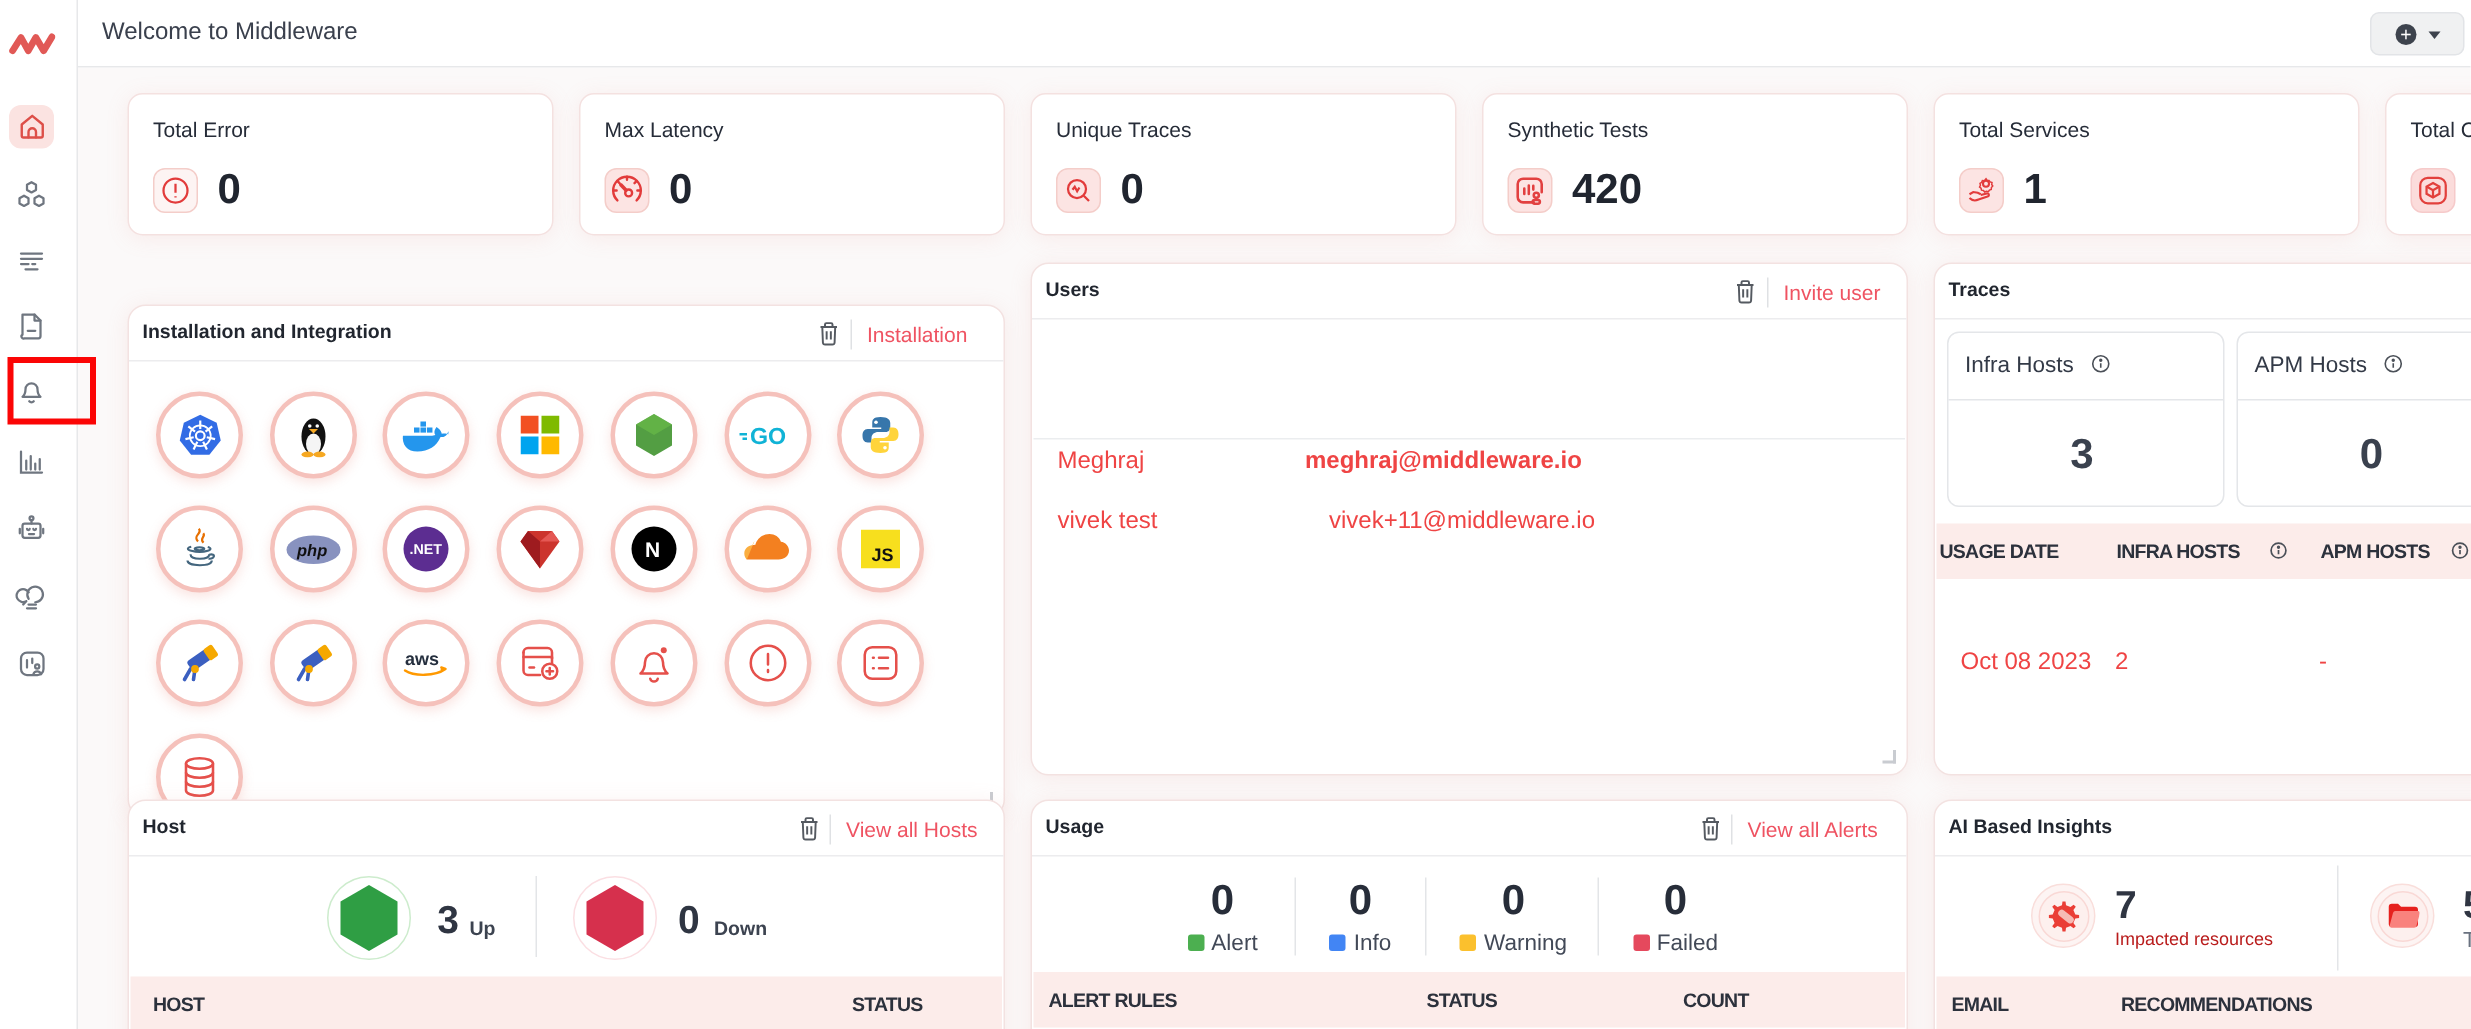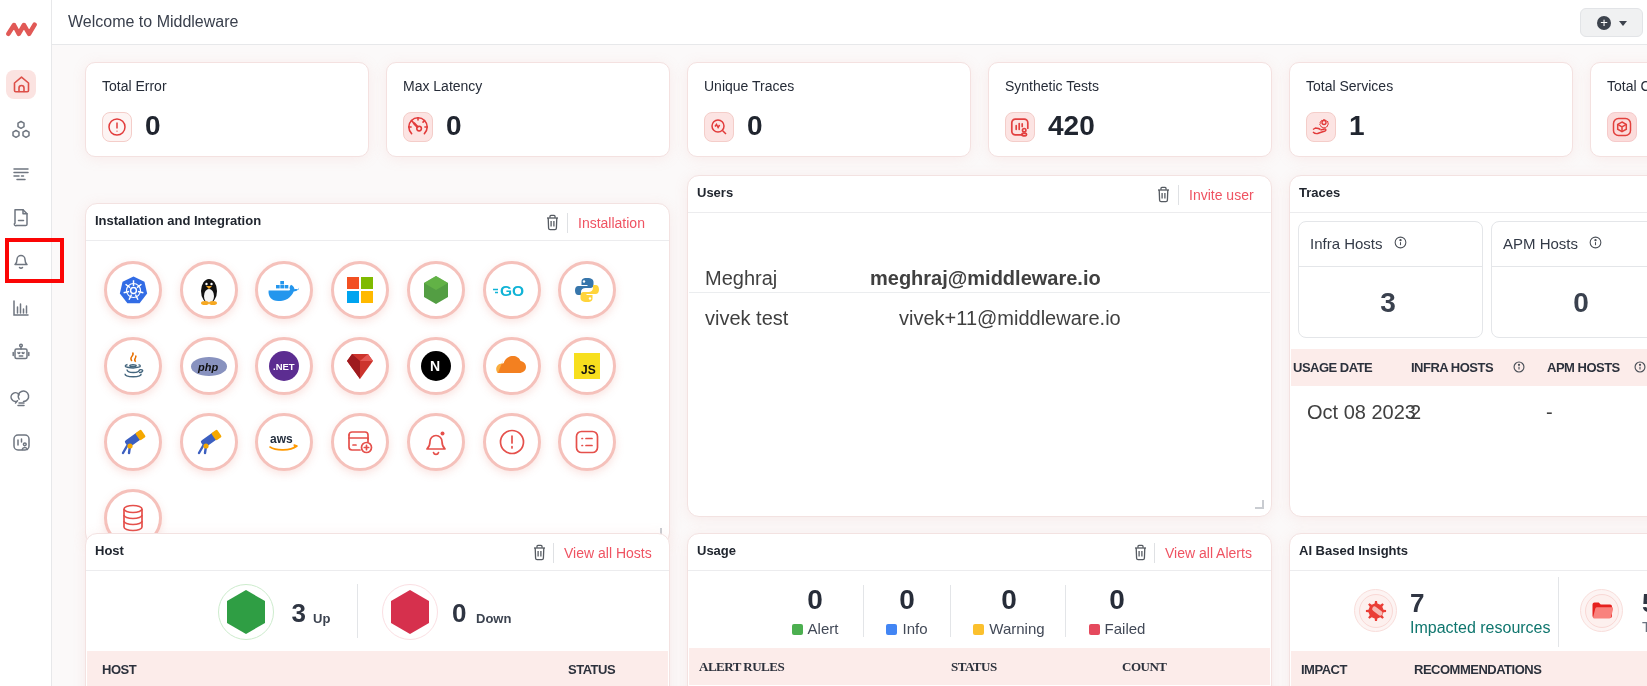--- a/index.html
+++ b/index.html
@@ -24,21 +24,21 @@
 .hdivider { position:absolute; top:9px; width:1px; height:20px; background:#dfe1e4; }
 .trash { position:absolute; top:10px; }
 
 .stat { position:absolute; top:62px; width:284px; height:95px; background:#fff; border:1px solid #f4e1e0; border-radius:10px; box-shadow:0 2px 14px rgba(228,150,140,0.13); }
 .stat .st { position:absolute; left:16px; top:16px; font-size:14px; line-height:14px; font-weight:500; color:#262c38; }
 .stat .icon { position:absolute; left:16px; top:49px; width:30px; height:30px; border-radius:8px; background:#fce4e3; border:1px solid #f4cdc9; display:flex; align-items:center; justify-content:center; }
 .stat .val { position:absolute; left:59px; top:48.5px; font-size:28px; line-height:28px; font-weight:700; color:#20252f; }
 
 .thead { position:absolute; left:1px; right:1px; height:37px; background:#fcecea; }
 .thead span { position:absolute; top:11px; font-size:13px; font-weight:700; color:#2c313c; letter-spacing:-0.5px; }
-.rowtext { position:absolute; font-size:20px; color:#404040; }
+.rowtext { position:absolute; font-size:16px; color:#ef4444;margin-top:32px; }
 .rowline { position:absolute; left:1px; right:1px; height:1px; background:#ebedef; }
 
 .circle { position:absolute; width:58px; height:58px; border-radius:50%; background:#fff; border:3px solid #f5c1bb; box-shadow:0 3px 8px rgba(233,130,120,0.22); display:flex; align-items:center; justify-content:center; }
 
 .resz { position:absolute; right:7px; bottom:7px; width:9px; height:9px; border-right:2px solid #c9ccd1; border-bottom:2px solid #c9ccd1; }
 
 .acol { position:absolute; top:51.5px; width:100px; text-align:center; }
 .anum { font-size:28px; font-weight:700; color:#272d39; line-height:28px; }
 .aleg { margin-top:6px; font-size:15px; color:#424957; }
 .sq { display:inline-block; width:11px; height:11px; border-radius:2px; vertical-align:-1px; margin-right:5px; }
@@ -328,21 +328,21 @@
         <line x1="6.1" y1="6.9" x2="6.1" y2="12.4"></line>
         <line x1="8.9" y1="6.9" x2="8.9" y2="12.4"></line>
       </svg>
     <div class="hdivider" style="left:490px;"></div>
     <div class="hlink" style="left:501px;">Invite user</div>
   </div>
   <div class="rowtext" style="left:17px; top:90.5px;">Meghraj</div>
   <div class="rowtext" style="left:182px; top:90.5px;font-weight:bold;">meghraj@middleware.io</div>
   <div class="rowline" style="top:115.5px;"></div>
   <div class="rowtext" style="left:17px; top:130.5px;">vivek test</div>
-  <div class="rowtext" style="left:211px; top:130.5px;">vivek+11@middleware.io</div>
+  <div class="rowtext" style="left:198px; top:130.5px;">vivek+11@middleware.io</div>
   <div class="resz"></div>
 </div>
 
 <div class="card" style="left:1289px; top:175px; width:585px; height:342px;">
   <div class="cardhead">
       <div class="t">Traces</div>
     </div>
   <div class="subcard" style="position:absolute; left:8px; top:45px; width:185px; height:117px; border:1px solid #e4e6e9; border-radius:8px;">
     <div style="position:absolute; left:0; top:0; right:0; height:45px; border-bottom:1px solid #e4e6e9;"></div>
     <span style="position:absolute; left:11px; top:13px; font-size:15px; color:#333a47;">Infra Hosts</span>
@@ -442,54 +442,54 @@
   <div class="adiv" style="left:262px;"></div>
   <div class="acol" style="left:271px;">
     <div class="anum">0</div>
     <div class="aleg"><span class="sq" style="background:#fbc02d;"></span>Warning</div>
   </div>
   <div class="adiv" style="left:377px;"></div>
   <div class="acol" style="left:379px;">
     <div class="anum">0</div>
     <div class="aleg"><span class="sq" style="background:#e5495d;"></span>Failed</div>
   </div>
-  <div class="thead" style="top:114px;font-family:Liberation Serif, serif;">
+  <div class="thead" style="top:114px;">
     <span style="left:10px;">ALERT RULES</span>
     <span style="left:262px;">STATUS</span>
     <span style="left:433px;">COUNT</span>
   </div>
 </div>
 
 <div class="card" style="left:1289px; top:533px; width:585px; height:342px;">
   <div class="cardhead">
       <div class="t">AI Based Insights</div>
     </div>
   <div style="position:absolute; left:64px; top:55px; width:43px; height:43px; border-radius:50%; background:#fdf4f3; border:1px solid #f9dedb; display:flex; align-items:center; justify-content:center;">
     <div style="width:34px; height:34px; border-radius:50%; background:#fdf0ee; border:1px solid #f9d8d5; display:flex; align-items:center; justify-content:center;">
       <svg width="22" height="22" viewBox="0 0 26 26">
           <path d="M21.9 11.4 L24.9 11.8 L24.9 14.2 L21.9 14.6 L20.4 18.1 L22.3 20.6 L20.6 22.3 L18.1 20.4 L14.6 21.9 L14.2 24.9 L11.8 24.9 L11.4 21.9 L7.9 20.4 L5.4 22.3 L3.7 20.6 L5.6 18.1 L4.1 14.6 L1.1 14.2 L1.1 11.8 L4.1 11.4 L5.6 7.9 L3.7 5.4 L5.4 3.7 L7.9 5.6 L11.4 4.1 L11.8 1.1 L14.2 1.1 L14.6 4.1 L18.1 5.6 L20.6 3.7 L22.3 5.4 L20.4 7.9 Z" fill="#ea3e36"></path>
           <rect x="7.6" y="10.2" width="14" height="5.6" rx="2.8" transform="rotate(38 14.5 13)" fill="#f6bab4"></rect>
         </svg>
     </div>
   </div>
   <div style="position:absolute; left:120px; top:55.5px; font-size:26px; line-height:26px; font-weight:700; color:#2f3542;">7</div>
-  <div style="position:absolute; left:120px; top:85px; font-size:16px; color:#0f766e;">Impacted resources</div>
+  <div style="position:absolute; left:120px; top:85px; font-size:12px; color:#b91c1c;">Impacted resources</div>
   <div style="position:absolute; left:268px; top:43px; width:1px; height:70px; background:#e3e5e8;"></div>
   <div style="position:absolute; left:290px; top:55px; width:43px; height:43px; border-radius:50%; background:#fdf4f3; border:1px solid #f9dedb; display:flex; align-items:center; justify-content:center;">
     <div style="width:34px; height:34px; border-radius:50%; background:#fdf0ee; border:1px solid #f9d8d5; display:flex; align-items:center; justify-content:center;">
       <svg width="22" height="19" viewBox="0 0 22 19">
           <path d="M1.5 3.5 a2 2 0 0 1 2-2 h4.2 l2 2 h9.3 a2 2 0 0 1 2 2 v9.5 a2 2 0 0 1-2 2 h-15.5 a2 2 0 0 1-2-2 Z" fill="#e6211e"></path>
           <path d="M5.6 6.3 H21 a1.3 1.3 0 0 1 1.25 1.65 l-2.3 8.3 a1.8 1.8 0 0 1-1.73 1.3 H3.4 a1.3 1.3 0 0 1-1.25-1.65 l2.16-8.3 A1.8 1.8 0 0 1 5.6 6.3 Z" fill="#f9827d"></path>
         </svg>
     </div>
   </div>
   <div style="position:absolute; left:352px; top:55.5px; font-size:26px; line-height:26px; font-weight:700; color:#2f3542;">5</div>
   <div style="position:absolute; left:352px; top:85px; font-size:14.5px; color:#6a7280;">Total</div>
   <div class="thead" style="top:117px;">
-    <span style="left:10px;">IMPACT</span>
+    <span style="left:10px;">EMAIL</span>
     <span style="left:123px;">RECOMMENDATIONS</span>
   </div>
 </div>
 
 <div id="sidebar">
   <svg style="position:absolute; left:6px; top:19px;" width="31" height="18" viewBox="0 0 31 18" fill="none" stroke="#e15956" stroke-width="4.5" stroke-linecap="round" stroke-linejoin="round">
       <path d="M2.4 14.8 L8 6 L12.8 14.8 L17.9 6 L23.1 14.8 L28.6 5.6"></path>
     </svg>
   <div id="homebg"></div>
   <svg class="sideicon" style="left:11.5px; top:75px;" width="19" height="19" viewBox="0 0 19 19" fill="none" stroke="#dd4f48" stroke-width="1.6" stroke-linecap="round" stroke-linejoin="round">

